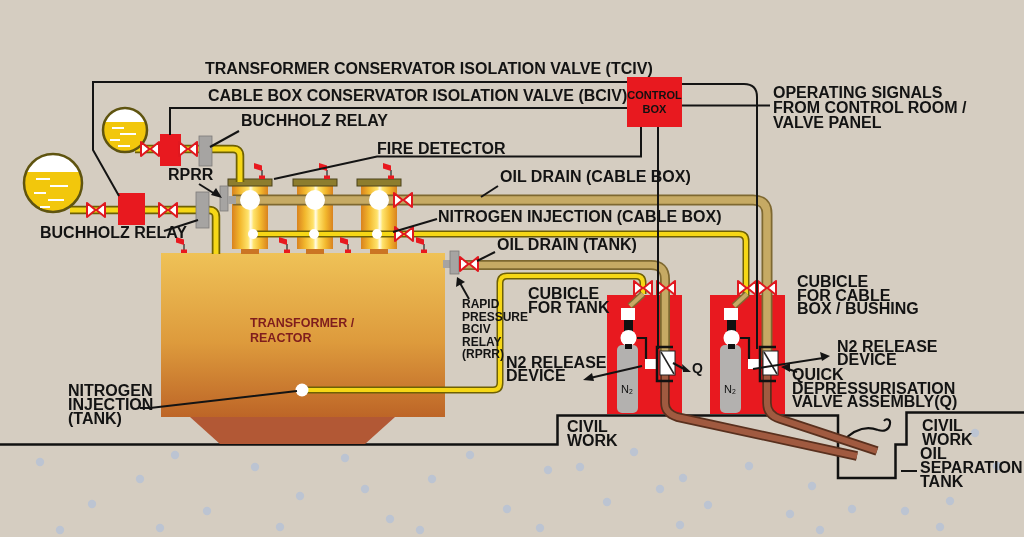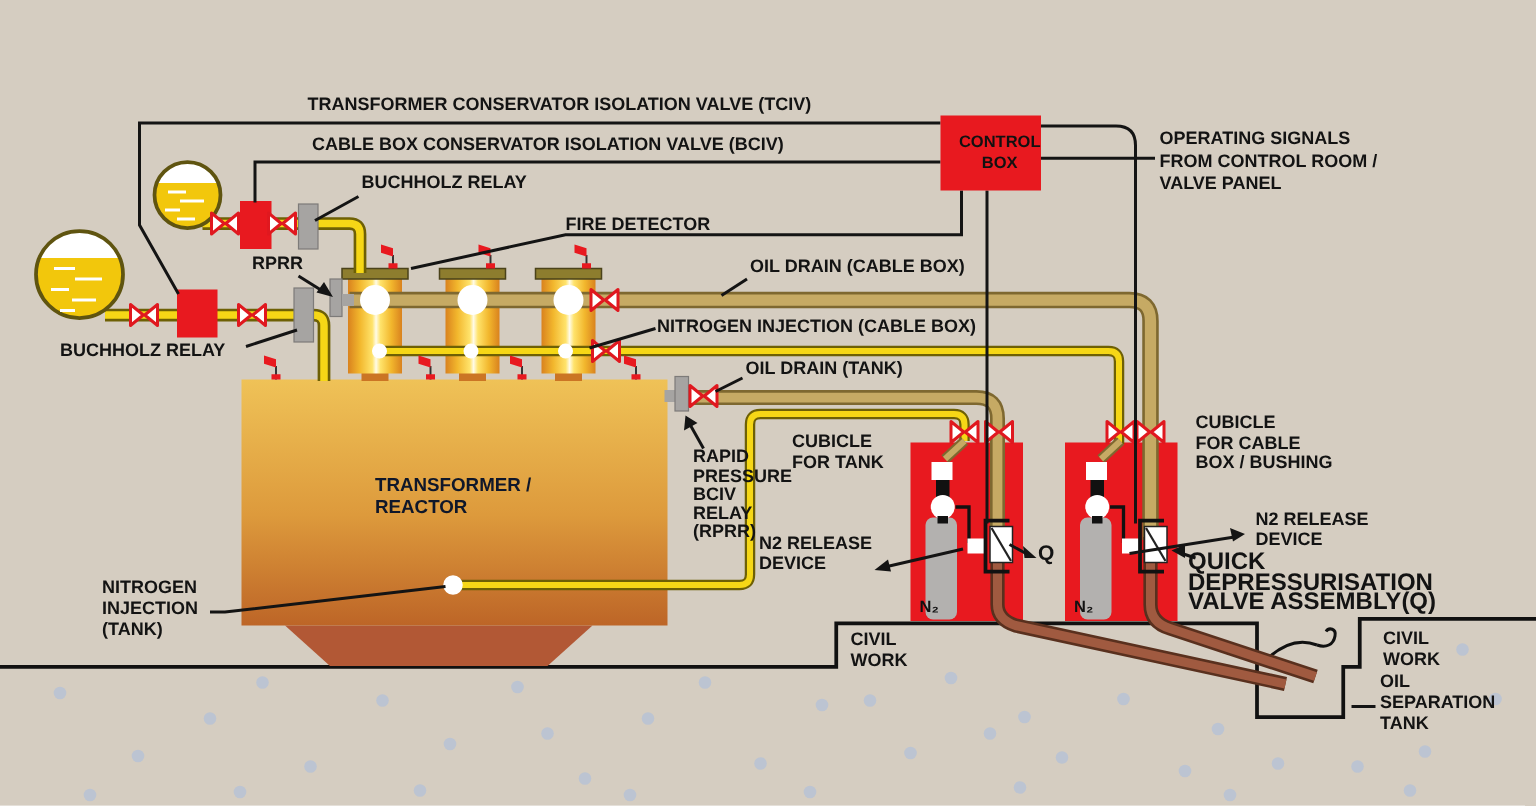--- a/index.html
+++ b/index.html
@@ -1,26 +1,26 @@
 <!DOCTYPE html>
 <html><head>
 <meta charset="utf-8">
 <style>
   html,body{margin:0;padding:0;}
   #canvas{position:relative;width:1024px;height:537px;background:#d5cdc1;overflow:hidden;
           font-family:"Liberation Sans",sans-serif;}
   svg{position:absolute;left:0;top:0;}
-  .lbl{position:absolute;font-weight:bold;font-size:12px;line-height:14px;color:#131313;
+  .lbl{position:absolute;font-weight:bold;font-size:16px;line-height:14px;color:#131313;
        white-space:nowrap;letter-spacing:0px;}
   .lbl div{white-space:nowrap;}
-  .navy{color:#0f172a;}
+  .navy{color:#7f1d1d;}
   #control-box{position:absolute;left:627px;top:77px;width:55px;height:50px;background:#e8191f;
        display:flex;flex-direction:column;align-items:center;justify-content:center;
-       font-weight:bold;font-size:11px;line-height:14px;color:#111;text-align:center;padding-left:12px;}
-  .n2lbl{position:absolute;width:28px;text-align:left;font-weight:bold;font-size:11px;color:#111;margin-top:16px;}
+       font-weight:bold;font-size:11px;line-height:14px;color:#111;text-align:center;}
+  .n2lbl{position:absolute;width:28px;text-align:center;font-weight:normal;font-size:11px;color:#111;}
 </style>
 </head>
 <body>
 
 <div id="canvas">
 
 <svg width="1024" height="537" viewBox="0 0 1024 537">
   <defs>
     <linearGradient id="tankGrad" x1="0" y1="0" x2="0" y2="1">
       <stop offset="0%" stop-color="#efc257"></stop>

